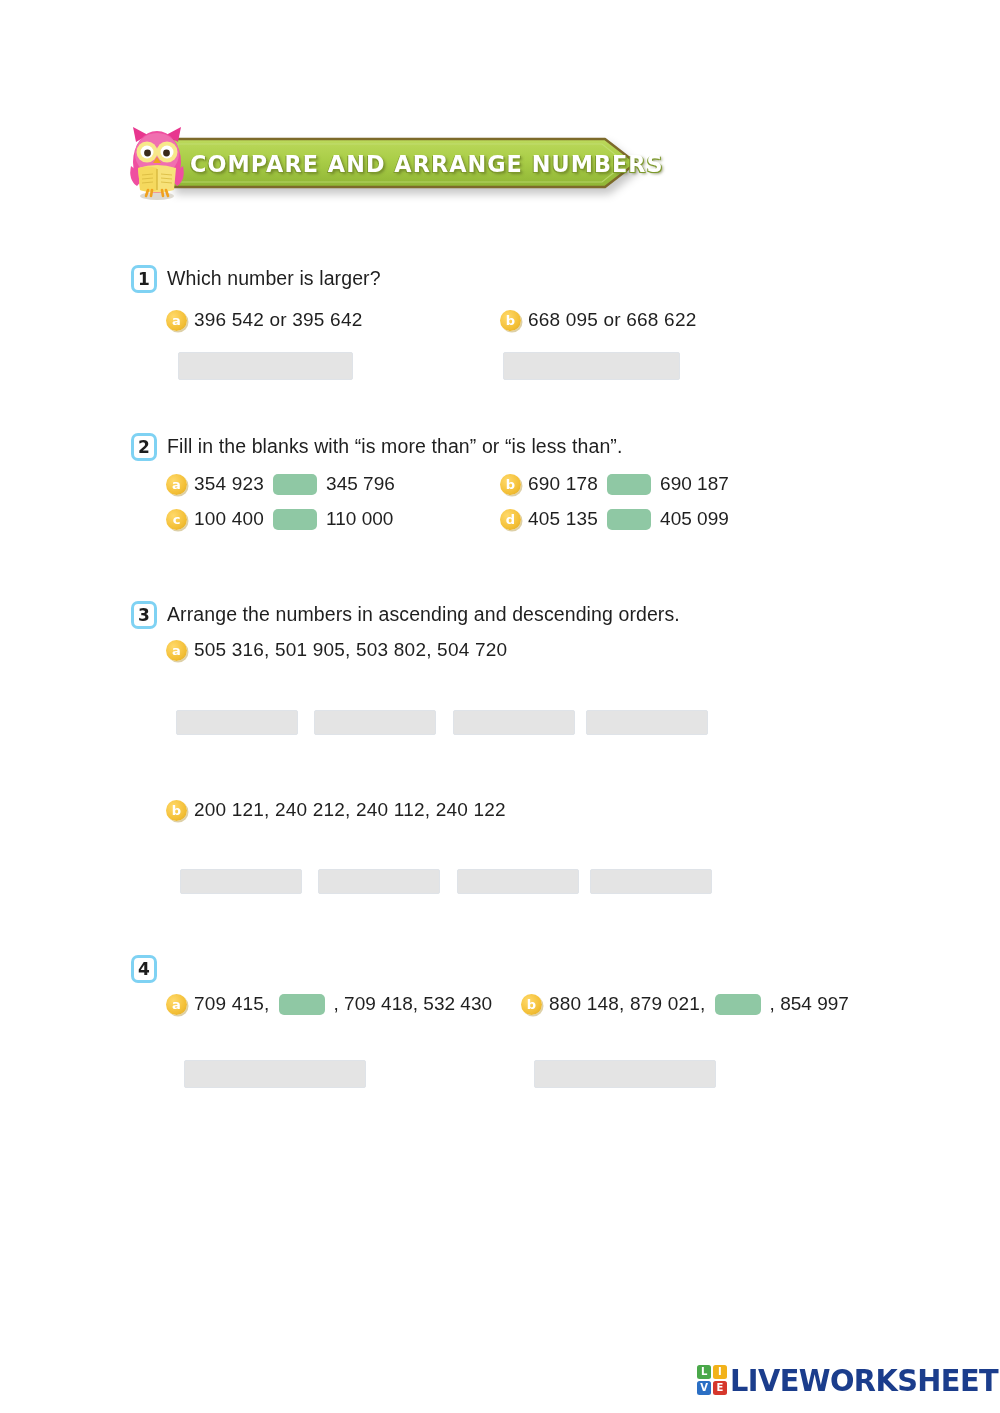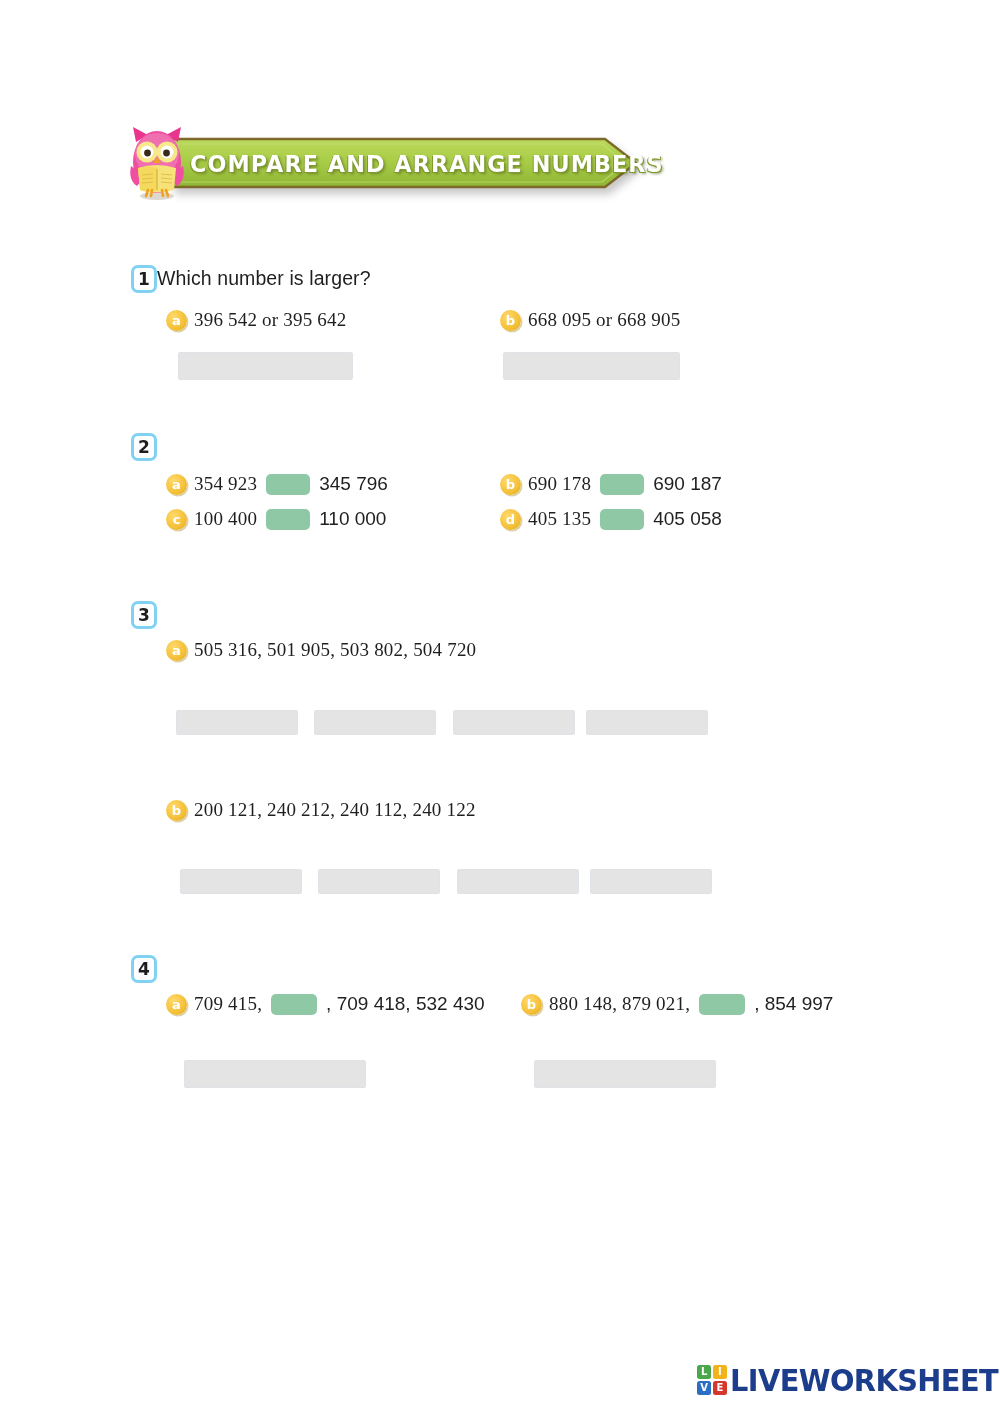--- a/index.html
+++ b/index.html
@@ -95,20 +95,21 @@
     display: flex;
     align-items: center;
     justify-content: center;
     font-family: "DejaVu Sans", sans-serif;
     font-size: 17px;
     font-weight: bold;
     color: #1d1d1d;
     margin-top: 1px;
   }
   .q-title {
+    margin-left: 10px;
     font-size: 19.5px;
     line-height: 28px;
     color: #1f1f1f;
     white-space: nowrap;
     letter-spacing: 0.1px;
   }
 
   .bullet {
     width: 21px;
     height: 21px;
@@ -125,21 +126,21 @@
     color: #ffffff;
   }
 
   .item-row {
     display: flex;
     align-items: center;
     white-space: nowrap;
     font-size: 19px;
     color: #1f1f1f;
   }
-  .item-row .txt { margin-left: 7px; letter-spacing: 0.2px; font-family: Liberation Serif, serif; }
+  .item-row .txt { margin-left: 7px; letter-spacing: 0.2px; }
 
   .greenbox {
     display: inline-block;
     width: 44px;
     height: 21px;
     background: #8fc8a4;
     border-radius: 5px;
     margin: 0 9px;
     vertical-align: middle;
     flex: 0 0 auto;
@@ -253,30 +254,31 @@
       <div class="qnum">1</div>
       <div class="q-title">Which number is larger?</div>
     </div>
 
     <div class="item-row" style="position:absolute; left:166px; top:45px;">
       <span class="bullet">a</span>
       <span class="txt">396 542 or 395 642</span>
     </div>
     <div class="item-row" style="position:absolute; left:500px; top:45px;">
       <span class="bullet">b</span>
-      <span class="txt">668 095 or 668 905</span>
+      <span class="txt">668 095 or 668 622</span>
     </div>
 
     <div class="graybox" style="left:178px; top:88px; width:175px; height:28px;"></div>
     <div class="graybox" style="left:503px; top:88px; width:177px; height:28px;"></div>
   </div>
 
   <div class="q" style="top:432px;">
     <div class="q-head">
       <div class="qnum">2</div>
+      <div class="q-title">Fill in the blanks with “is more than” or “is less than”.</div>
     </div>
 
     <div class="item-row" style="position:absolute; left:166px; top:41px;">
       <span class="bullet">a</span>
       <span class="txt">354 923</span>
       <span class="greenbox"></span>
       <span>345 796</span>
     </div>
 
     <div class="item-row" style="position:absolute; left:500px; top:41px;">
@@ -290,27 +292,28 @@
       <span class="bullet">c</span>
       <span class="txt">100 400</span>
       <span class="greenbox"></span>
       <span>110 000</span>
     </div>
 
     <div class="item-row" style="position:absolute; left:500px; top:76px;">
       <span class="bullet">d</span>
       <span class="txt">405 135</span>
       <span class="greenbox"></span>
-      <span>405 058</span>
+      <span>405 099</span>
     </div>
   </div>
 
   <div class="q" style="top:600px;">
     <div class="q-head">
       <div class="qnum">3</div>
+      <div class="q-title">Arrange the numbers in ascending and descending orders.</div>
     </div>
 
     <div class="item-row" style="position:absolute; left:166px; top:39px;">
       <span class="bullet">a</span>
       <span class="txt">505 316, 501 905, 503 802, 504 720</span>
     </div>
 
     <div class="graybox" style="left:176px; top:110px; width:122px; height:25px;"></div>
     <div class="graybox" style="left:314px; top:110px; width:122px; height:25px;"></div>
     <div class="graybox" style="left:453px; top:110px; width:122px; height:25px;"></div>

